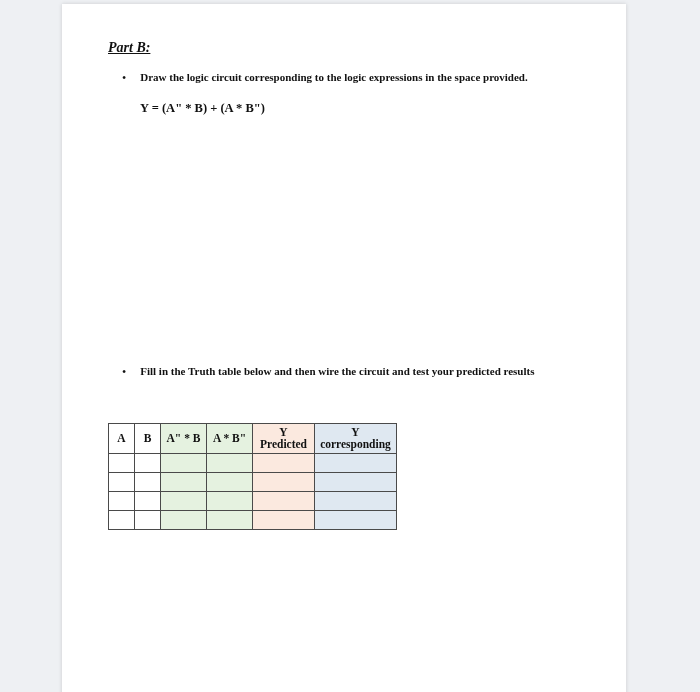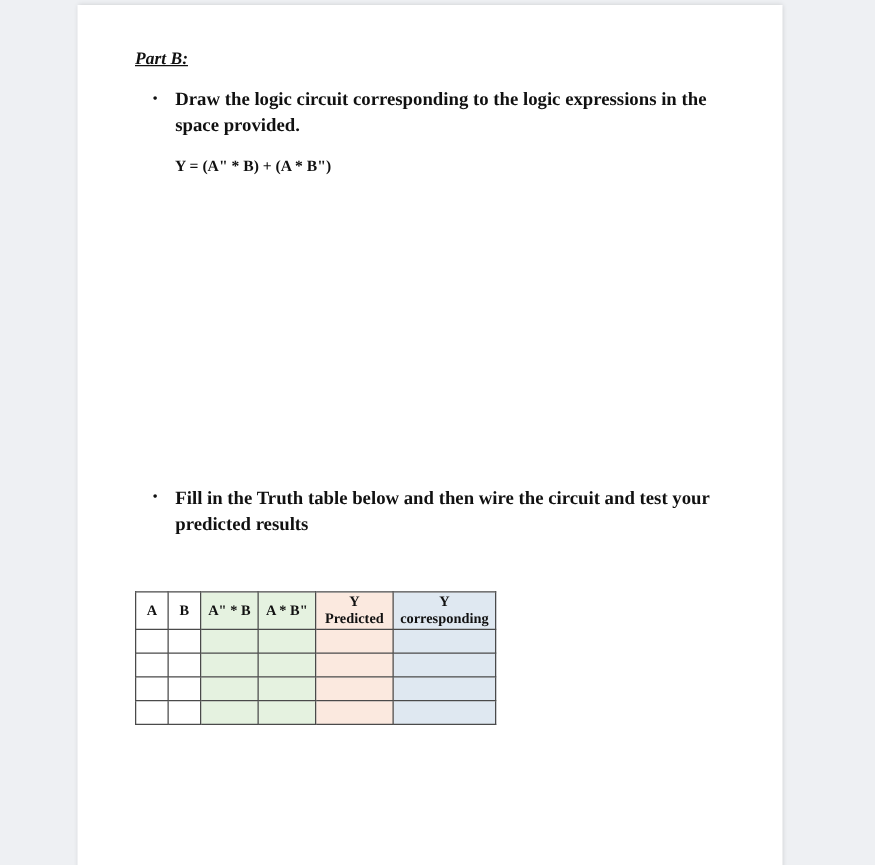--- a/index.html
+++ b/index.html
@@ -39,21 +39,21 @@
     align-items: flex-start;
     margin-left: 14px;
     margin-bottom: 14px;
   }
   .bullet {
     font-size: 12px;
     margin-right: 14px;
     line-height: 1.4;
   }
   .bullet-text {
-    font-size: 15px;
+    font-size: 11px;
     font-weight: bold;
     line-height: 1.4;
   }
   .expr {
     margin-left: 32px;
     font-size: 12.5px;
     font-weight: bold;
     margin-bottom: 10px;
   }
   .spacer-large {

